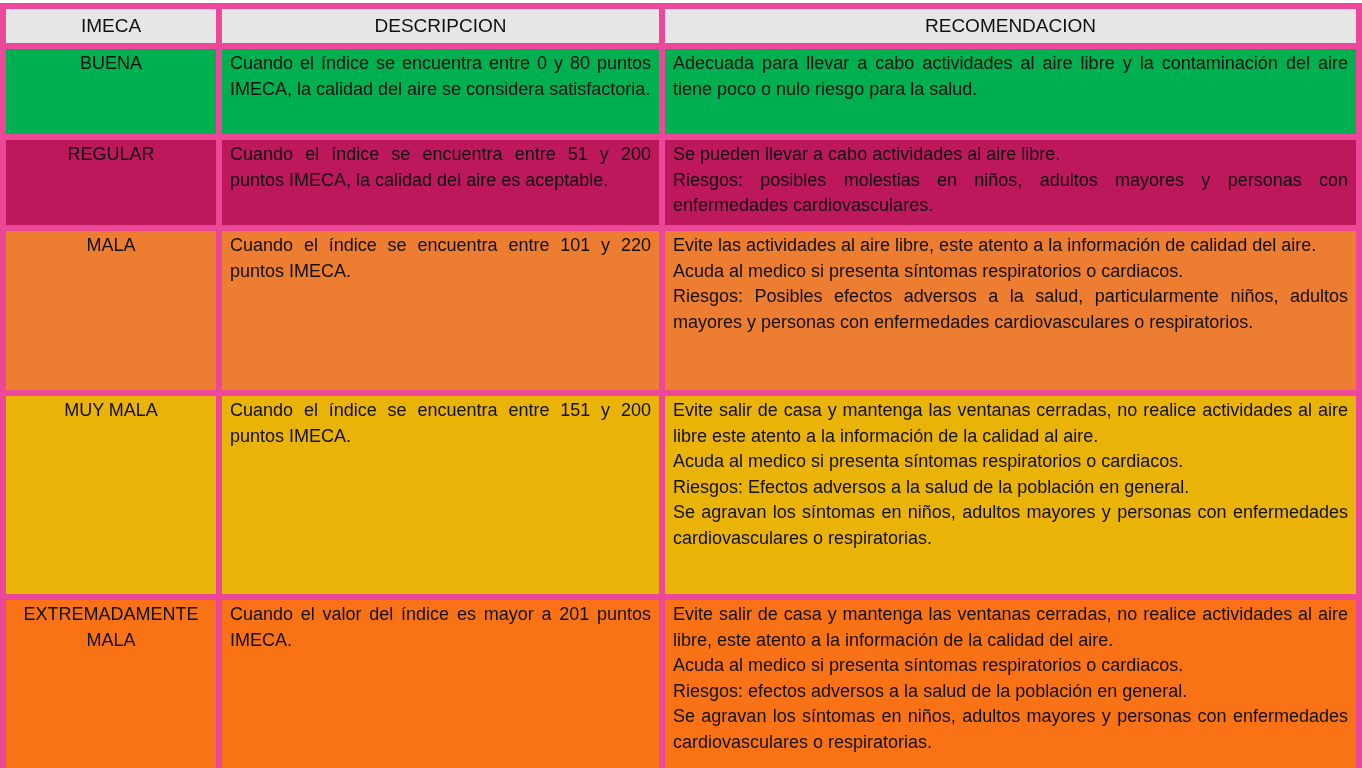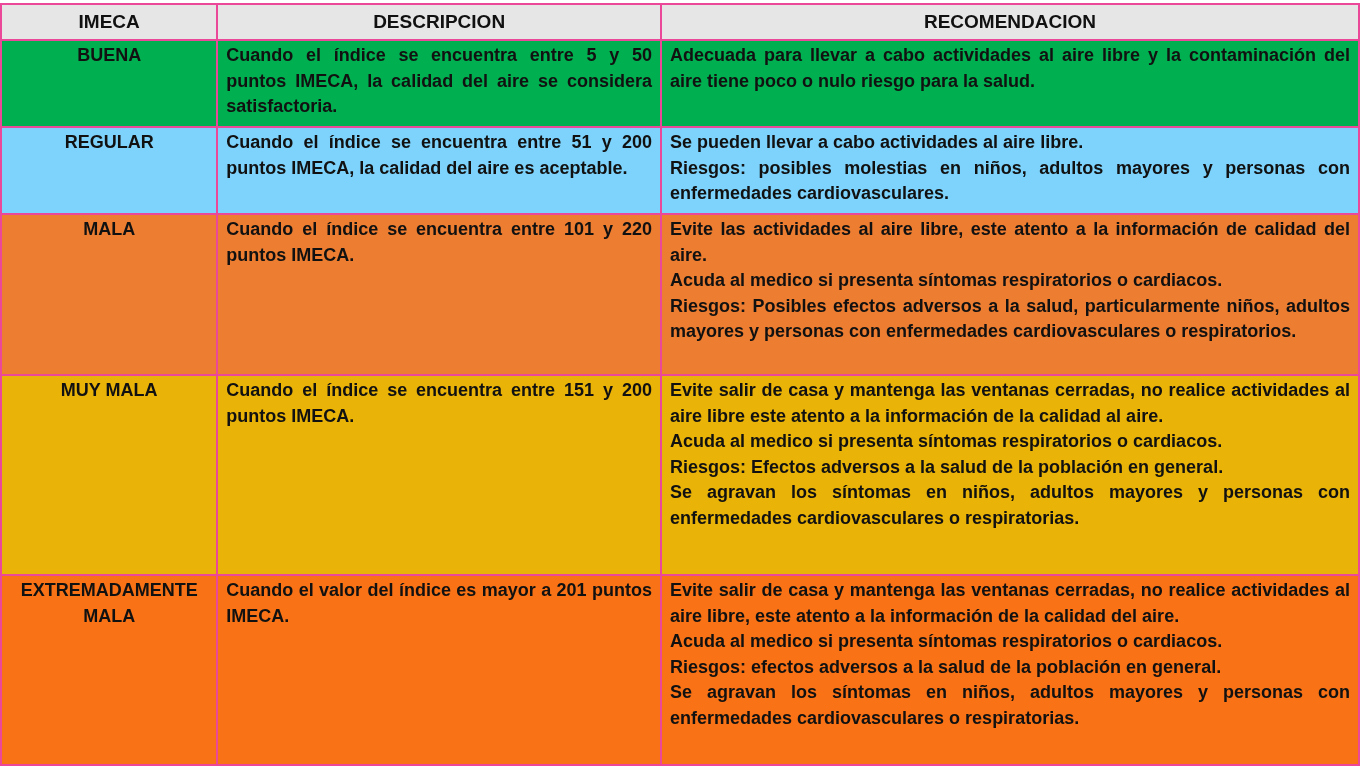--- a/index.html
+++ b/index.html
@@ -1,21 +1,21 @@
 <!DOCTYPE html>
 <html><head>
 <meta charset="utf-8">
 <style>
   html, body { margin: 0; padding: 0; background: #ffffff; }
   body { width: 1362px; height: 768px; overflow: hidden; position: relative;
          font-family: "Liberation Sans", "DejaVu Sans", sans-serif; }
   .table { position: absolute; left: 0; top: 3px; width: 1360px;
            border-collapse: collapse; table-layout: fixed; }
-  .table td, .table th { border: 2px solid #ec4899; vertical-align: top;
-           color: #111111; font-weight: bold; font-size: 18px; line-height: 25.5px;
+  .table td, .table th { border: 6px solid #ec4899; vertical-align: top;
+           color: #111111; font-weight: normal; font-size: 18px; line-height: 25.5px;
            padding: 0; }
   .table th { background: #e6e6e6; height: 34px; text-align: center;
            vertical-align: middle; font-size: 19px; }
   .col-imeca { width: 216px; }
   .col-desc { width: 443px; }
   .col-rec { width: 697px; }
   .cell-imeca { text-align: center; padding-top: 2px !important; }
   .cell-desc, .cell-rec { text-align: justify; padding: 2px 8px 0 8px !important; }
   .cell-rec p { margin: 0; text-align: justify; text-align-last: left; }
   .cell-desc span { display: block; text-align: justify; text-align-last: left; }
@@ -38,27 +38,27 @@
     <tr>
       <th>IMECA</th>
       <th>DESCRIPCION</th>
       <th>RECOMENDACION</th>
     </tr>
   </thead>
   <tbody>
     <tr class="row-buena" style="background:#00b050">
       <td class="cell-imeca">BUENA</td>
       <td class="cell-desc">
-          <span>Cuando el índice se encuentra entre 5 y 50 puntos IMECA, la calidad del aire se considera satisfactoria.</span>
+          <span>Cuando el índice se encuentra entre 0 y 80 puntos IMECA, la calidad del aire se considera satisfactoria.</span>
         </td>
       <td class="cell-rec">
         <p>Adecuada para llevar a cabo actividades al aire libre y la contaminación del aire tiene poco o nulo riesgo para la salud.</p>
       </td>
     </tr>
-    <tr class="row-regular" style="background:#7dd3fc">
+    <tr class="row-regular" style="background:#be185d">
       <td class="cell-imeca">REGULAR</td>
       <td class="cell-desc">
           <span>Cuando el índice se encuentra entre 51 y 200 puntos IMECA, la calidad del aire es aceptable.</span>
         </td>
       <td class="cell-rec">
         <p>Se pueden llevar a cabo actividades al aire libre.</p>
         <p>Riesgos: posibles molestias en niños, adultos mayores y personas con enfermedades cardiovasculares.</p>
       </td>
     </tr>
     <tr class="row-mala" style="background:#ed7d31">

